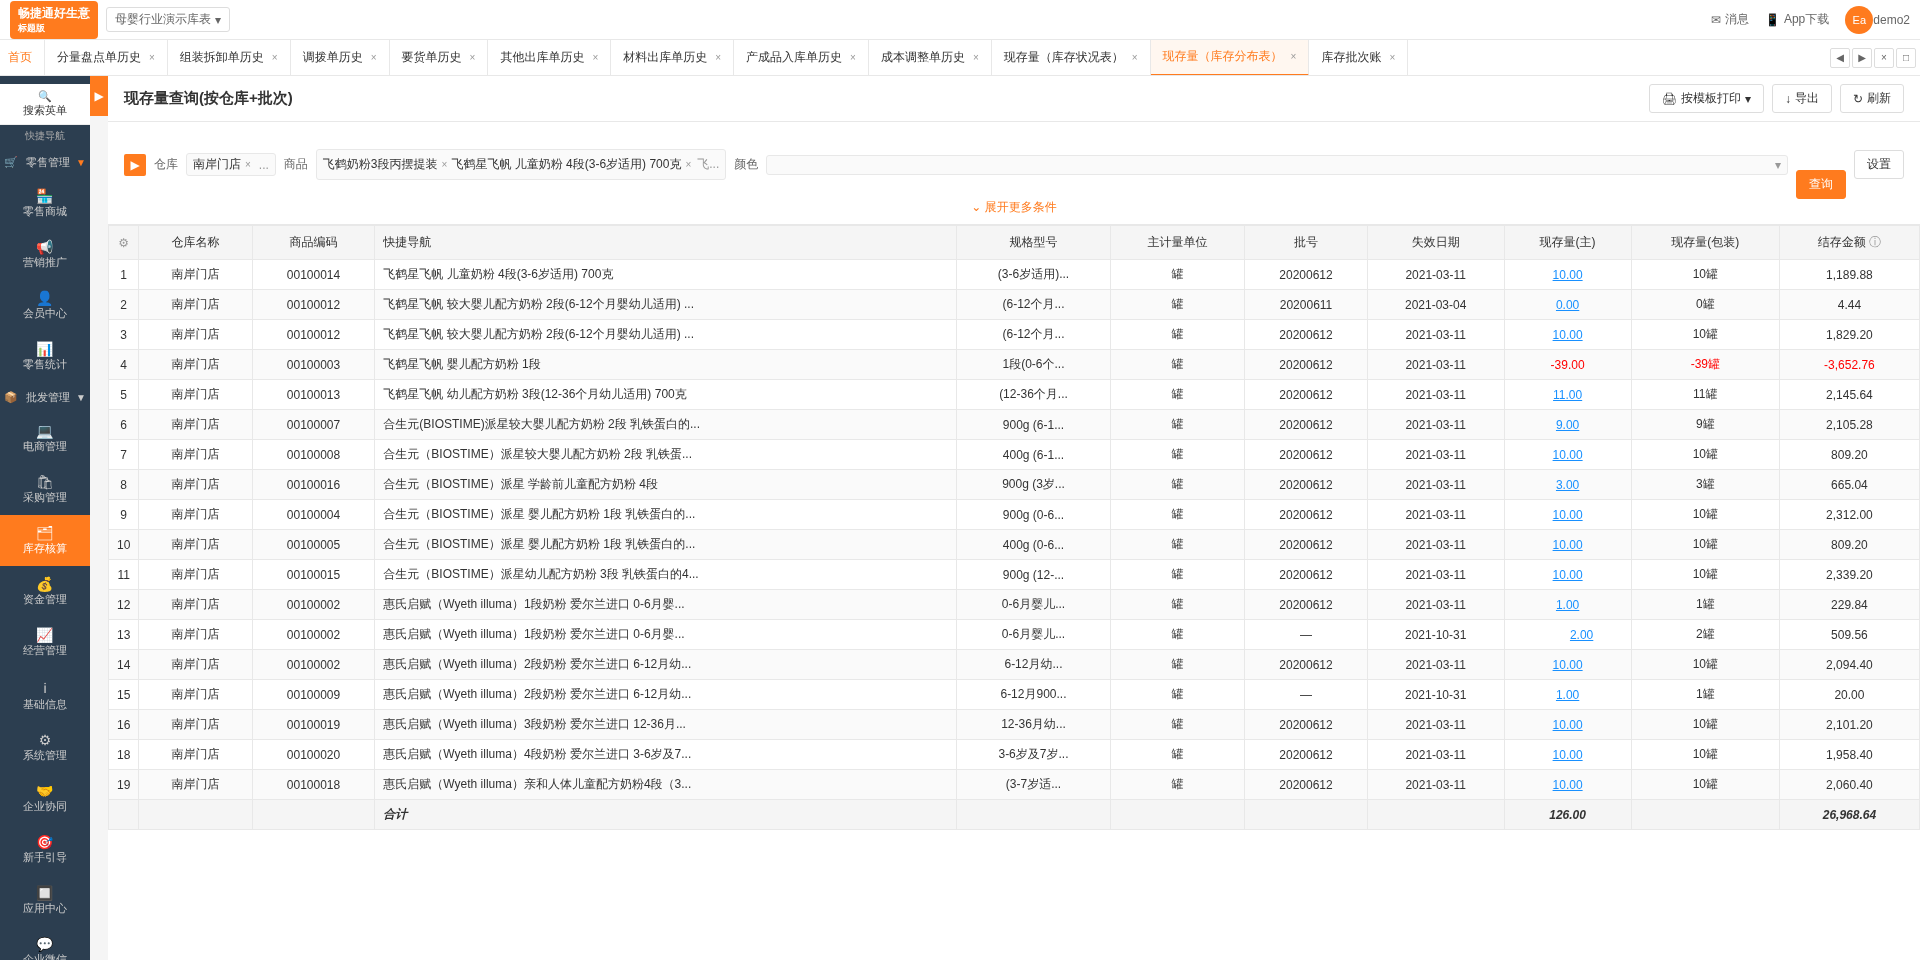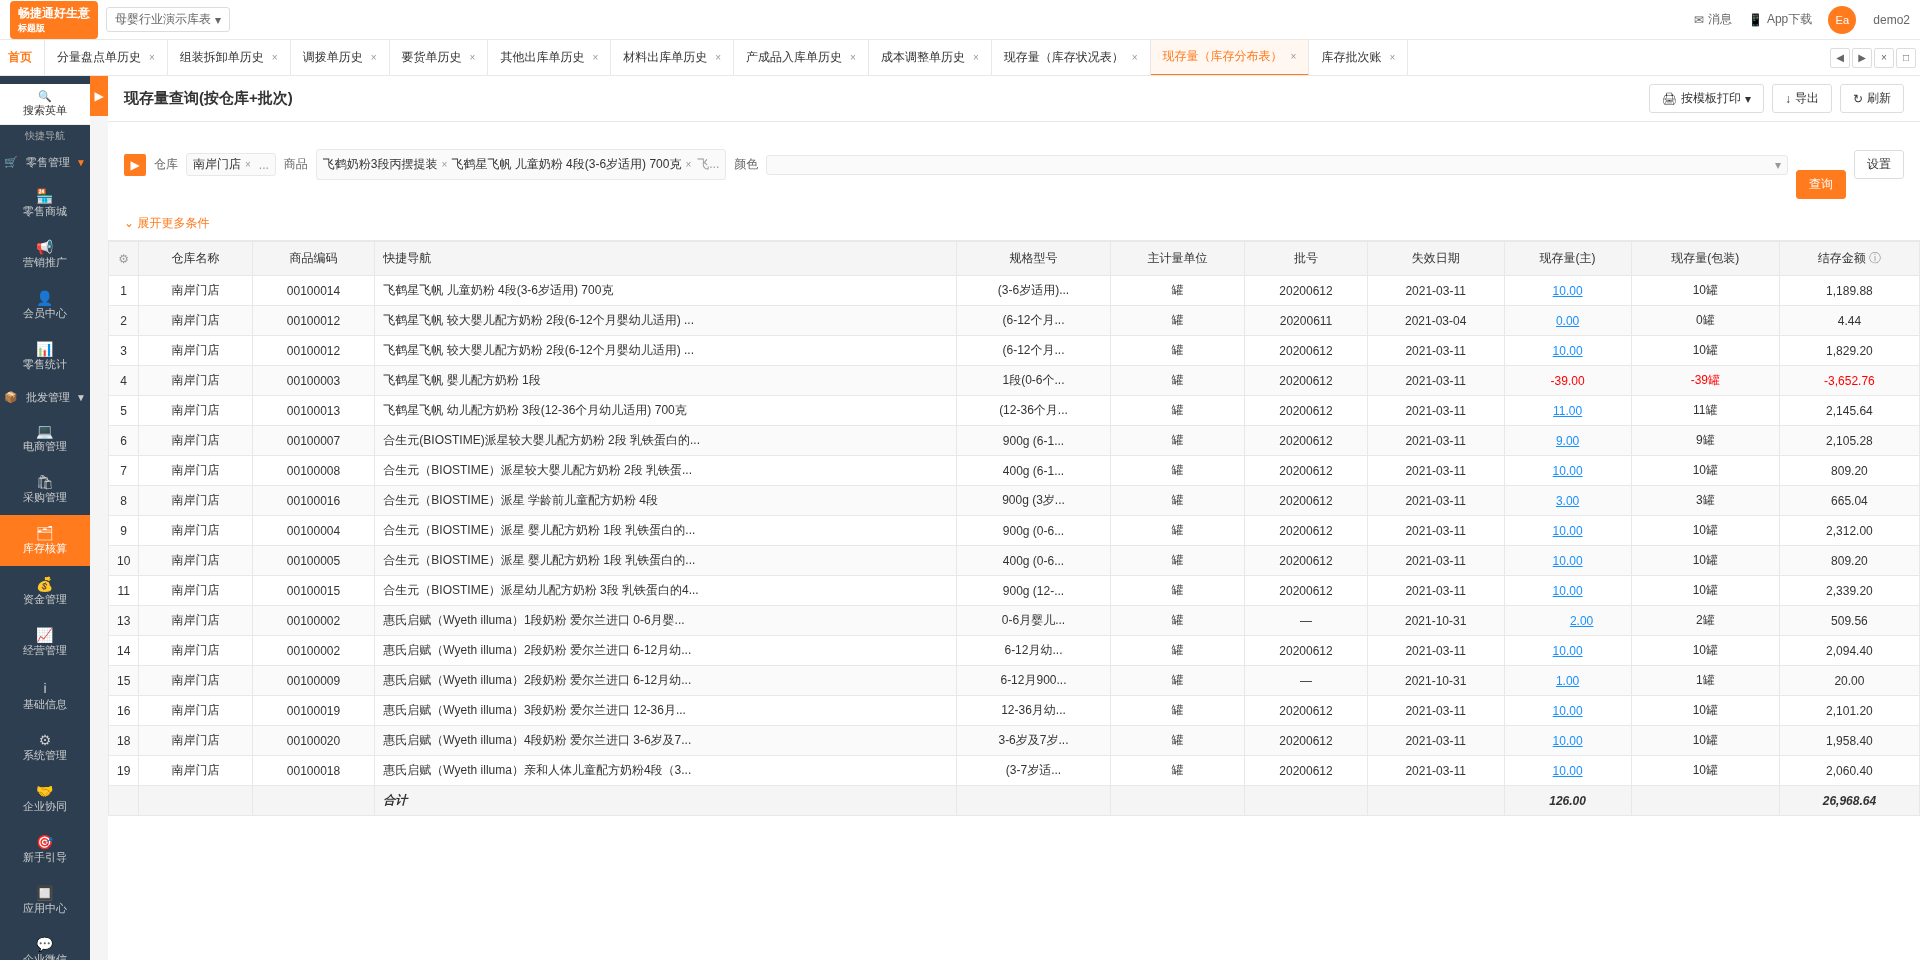--- a/index.html
+++ b/index.html
@@ -10,21 +10,21 @@
     .top-bar-left { display: flex; align-items: center; gap: 8px; }
     .logo { background: #ff7b1e; color: #fff; padding: 4px 8px; border-radius: 4px; font-size: 12px; font-weight: bold; }
     .industry-selector { display: flex; align-items: center; gap: 4px; color: #666; font-size: 12px; border: 1px solid #ddd; padding: 3px 8px; border-radius: 3px; cursor: pointer; }
     .top-bar-right { display: flex; align-items: center; gap: 16px; color: #666; font-size: 12px; }
     .top-bar-right span { cursor: pointer; display: flex; align-items: center; gap: 4px; }
     .user-avatar { width: 28px; height: 28px; border-radius: 50%; background: #ff7b1e; color: #fff; display: flex; align-items: center; justify-content: center; font-size: 11px; }
 
     
     .nav-tabs { height: 36px; background: #fff; display: flex; align-items: center; border-bottom: 1px solid #e8e8e8; overflow: hidden; }
     .nav-tab { height: 36px; padding: 0 12px; display: flex; align-items: center; gap: 4px; font-size: 12px; color: #333; border-right: 1px solid #e8e8e8; cursor: pointer; white-space: nowrap; flex-shrink: 0; }
-    .nav-tab.home { color: #ff7b1e; font-weight: bold; padding-left: 8px; }
+    .nav-tab.home { color: #ff7b1e; font-weight: normal; padding-left: 8px; }
     .nav-tab.active { background: #fff7f0; color: #ff7b1e; border-bottom: 2px solid #ff7b1e; }
     .nav-tab .close-btn { color: #999; font-size: 10px; cursor: pointer; margin-left: 4px; }
     .nav-tab-arrows { display: flex; align-items: center; margin-left: auto; padding: 0 4px; gap: 2px; }
     .nav-tab-arrow { width: 20px; height: 20px; display: flex; align-items: center; justify-content: center; border: 1px solid #ddd; border-radius: 2px; cursor: pointer; color: #666; font-size: 10px; }
 
     
     .layout { display: flex; height: calc(960px - 76px); }
 
     
     .sidebar { width: 90px; background: #2c3e50; display: flex; flex-direction: column; align-items: center; padding-top: 8px; flex-shrink: 0; }
@@ -77,21 +77,21 @@
   </div>
   <div class="top-bar-right">
     <span>
       <span>✉</span>
       <span>消息</span>
     </span>
     <span>
       <span>📱</span>
       <span>App下载</span>
     </span>
-    <span style="display:flex;align-items:center;gap:17px;">
+    <span style="display:flex;align-items:center;gap:0;">
       <div class="user-avatar">Ea</div>
       <span>demo2</span>
     </span>
   </div>
 </div>
 
 <div class="nav-tabs">
   <div class="nav-scroll">
     <div class="nav-tab home">
       <span>首页</span>
@@ -281,21 +281,21 @@
         </div>
 
         <button class="btn btn-primary" style="margin-left:auto;margin-top:40px;">
           <span>查询</span>
         </button>
         <button class="btn btn-default">
           <span>设置</span>
         </button>
       </div>
 
-      <div style="text-align:left;margin-top:16px;">
+      <div style="text-align:center;margin-top:0;">
         <span style="color:#ff7b1e;font-size:12px;cursor:pointer;">
           <span>⌄</span>
           <span>展开更多条件</span>
         </span>
       </div>
     </div>
 
     <div class="table-container">
       <table>
         <thead>
@@ -456,20 +456,33 @@
     <td style="text-align:left;">合生元（BIOSTIME）派星幼儿配方奶粉 3段 乳铁蛋白的4...</td>
     <td>900g (12-...</td>
     <td>罐</td>
     <td>20200612</td>
     <td>2021-03-11</td>
     <td class="text-link" style="cursor:pointer;">10.00</td>
     <td class="">10罐</td>
     <td class="">2,339.20</td>
   </tr>
             <tr>
+    <td>12</td>
+    <td>南岸门店</td>
+    <td>00100002</td>
+    <td style="text-align:left;">惠氏启赋（Wyeth illuma）1段奶粉 爱尔兰进口 0-6月婴...</td>
+    <td>0-6月婴儿...</td>
+    <td>罐</td>
+    <td>20200612</td>
+    <td>2021-03-11</td>
+    <td class="text-link" style="cursor:pointer;">1.00</td>
+    <td class="">1罐</td>
+    <td class="">229.84</td>
+  </tr>
+            <tr>
     <td>13</td>
     <td>南岸门店</td>
     <td>00100002</td>
     <td style="text-align:left;">惠氏启赋（Wyeth illuma）1段奶粉 爱尔兰进口 0-6月婴...</td>
     <td>0-6月婴儿...</td>
     <td>罐</td>
     <td>—</td>
     <td>2021-10-31</td>
     <td class="text-link" style="cursor:pointer;padding-left:36px;">2.00</td>
     <td class="">2罐</td>

